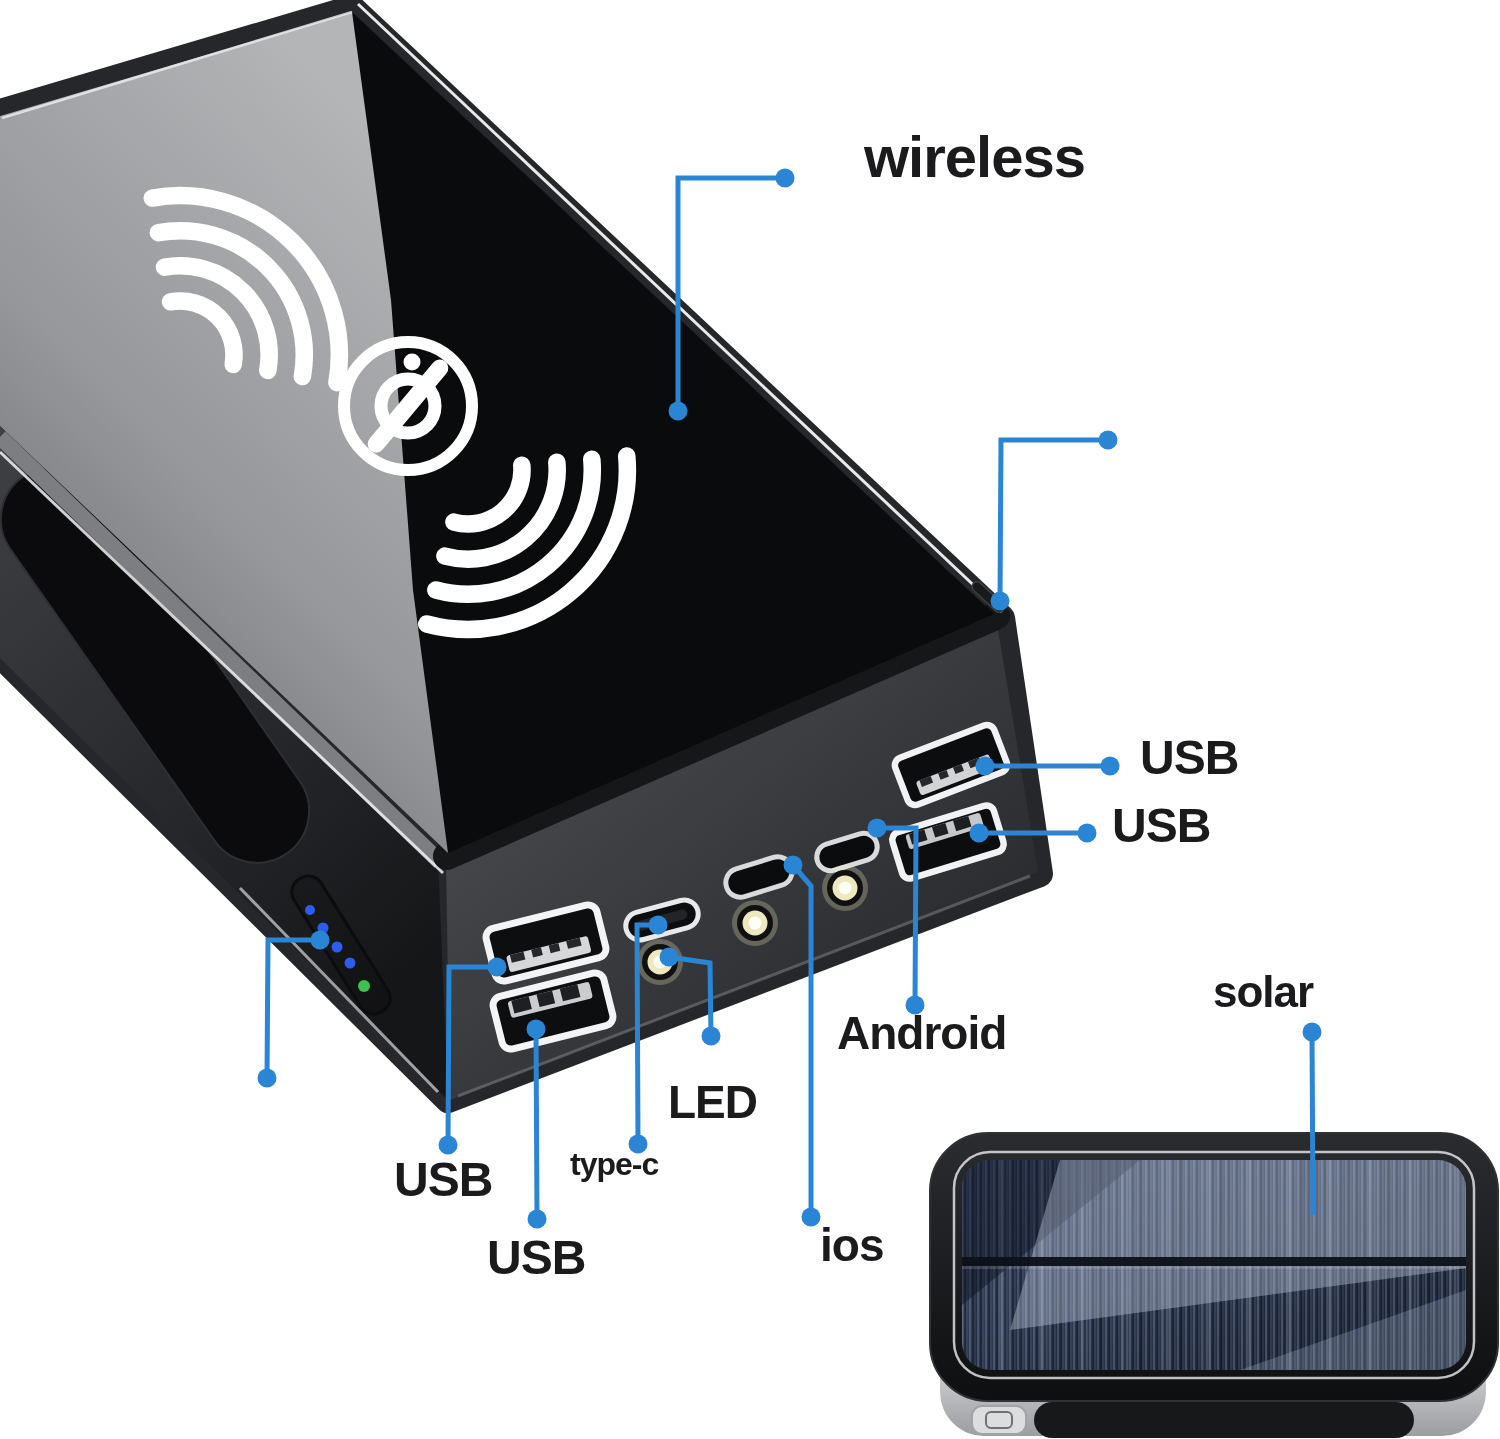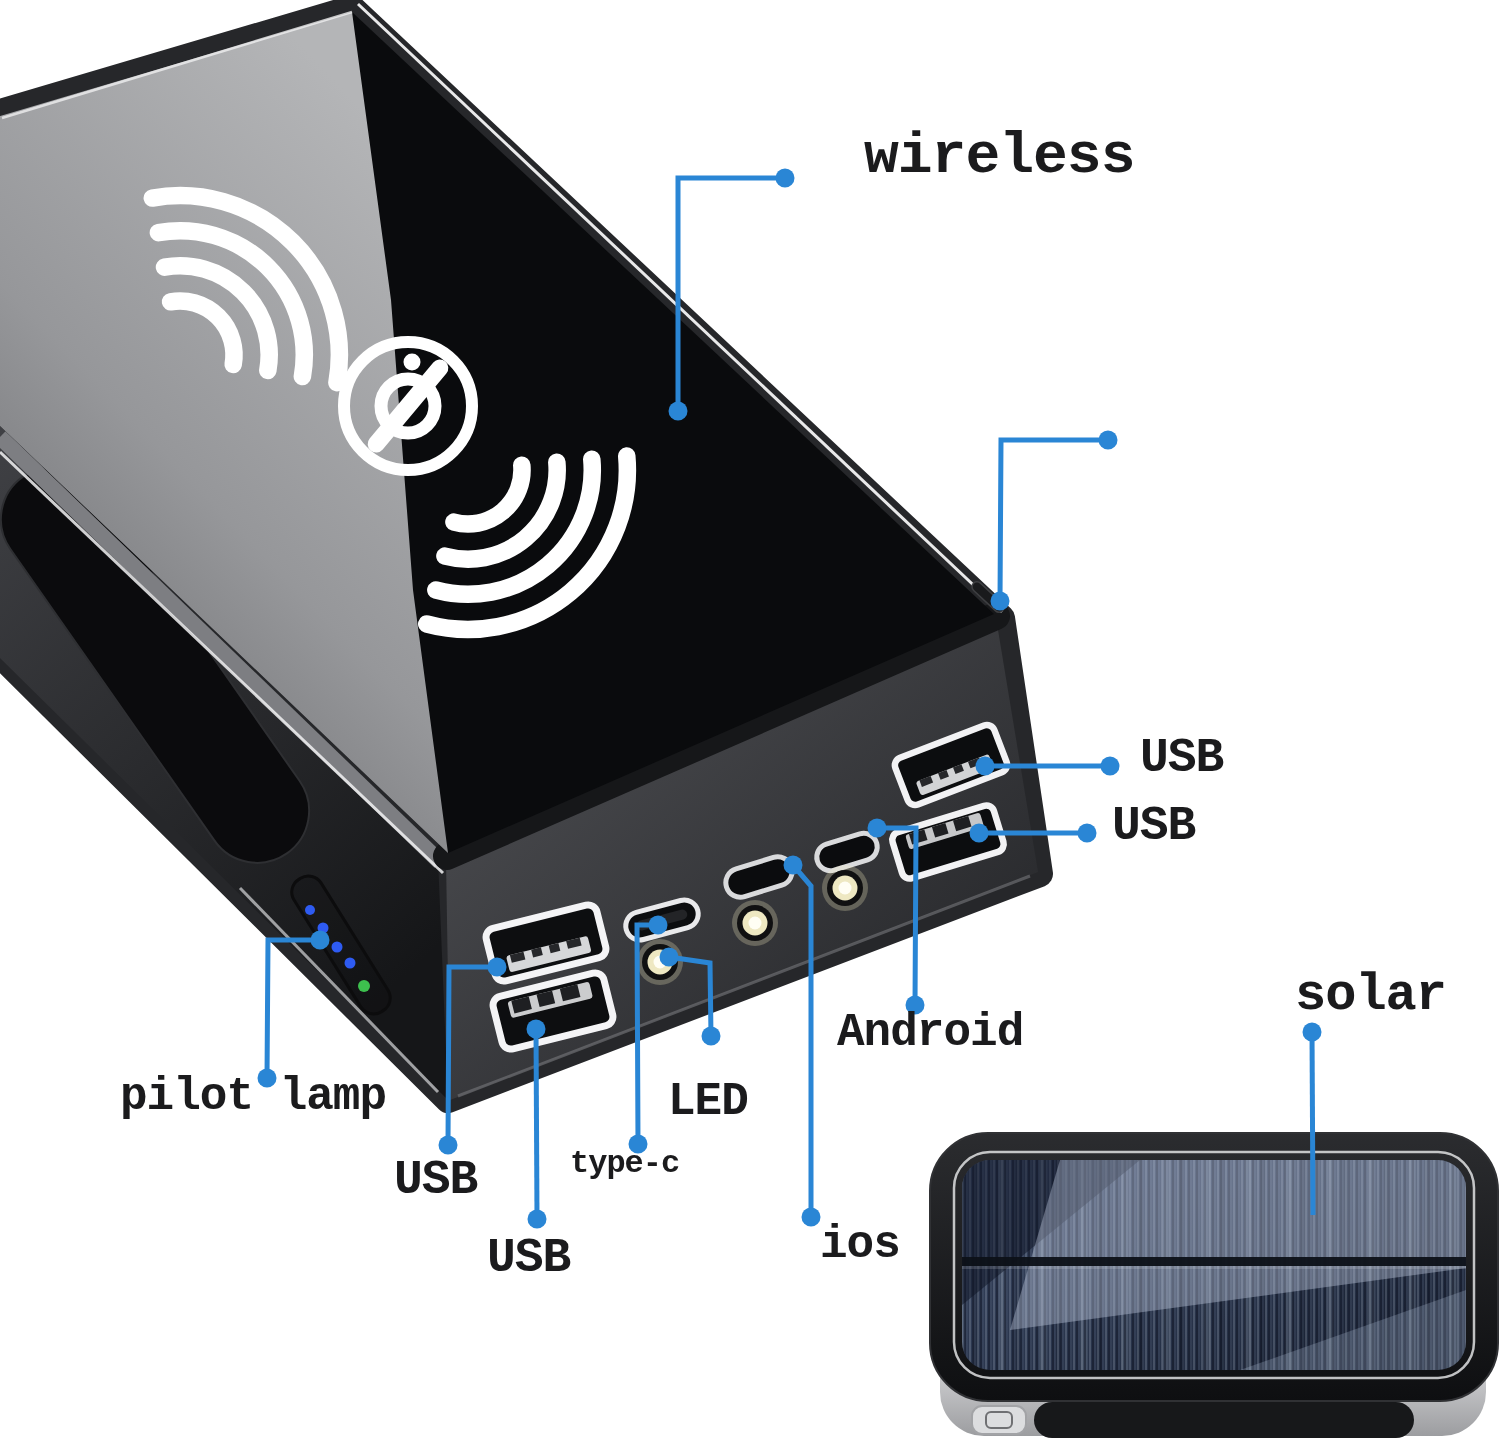--- a/index.html
+++ b/index.html
@@ -1,21 +1,21 @@
 <!DOCTYPE html>
 <html><head>
 <meta charset="utf-8">
 <style>
   html,body{margin:0;padding:0;background:#ffffff;}
   .stage{
     position:relative;
     width:1500px;height:1439px;
     background:#ffffff;
     overflow:hidden;
-    font-family:Liberation Mono, monospace;
+    font-family:Liberation Sans, sans-serif;
   }
   .stage svg{position:absolute;left:0;top:0;}
   .lbl{
     position:absolute;
     font-weight:700;
     color:#1b1b1d;
     letter-spacing:-1px;
     line-height:1;
     white-space:nowrap;
   }
@@ -255,22 +255,21 @@
         <circle cx="537" cy="1219" r="9.5"></circle>
     <circle cx="320" cy="940" r="9.5"></circle>
         <circle cx="267" cy="1078" r="9.5"></circle>
     <circle cx="1312" cy="1032" r="9.5"></circle>
   </g>
 </svg>
 
 <div class="lbl" style="left:864px;top:128px;font-size:58px">wireless</div>
 <div class="lbl" style="left:1140px;top:734px;font-size:48px">USB</div>
 <div class="lbl" style="left:1112px;top:802px;font-size:48px">USB</div>
-<div class="lbl" style="left:120px;top:1074px;font-size:46px">pilot lamp</div>
 <div class="lbl" style="left:394px;top:1156px;font-size:48px">USB</div>
 <div class="lbl" style="left:487px;top:1234px;font-size:48px">USB</div>
 <div class="lbl" style="left:570px;top:1148px;font-size:32px">type-c</div>
 <div class="lbl" style="left:668px;top:1079px;font-size:46px">LED</div>
 <div class="lbl" style="left:837px;top:1010px;font-size:46px">Android</div>
 <div class="lbl" style="left:820px;top:1222px;font-size:46px">ios</div>
-<div class="lbl" style="left:1295px;top:970px;font-size:52px">solar</div>
+<div class="lbl" style="left:1213px;top:970px;font-size:44px">solar</div>
 
 </div>
 
 </body></html>

